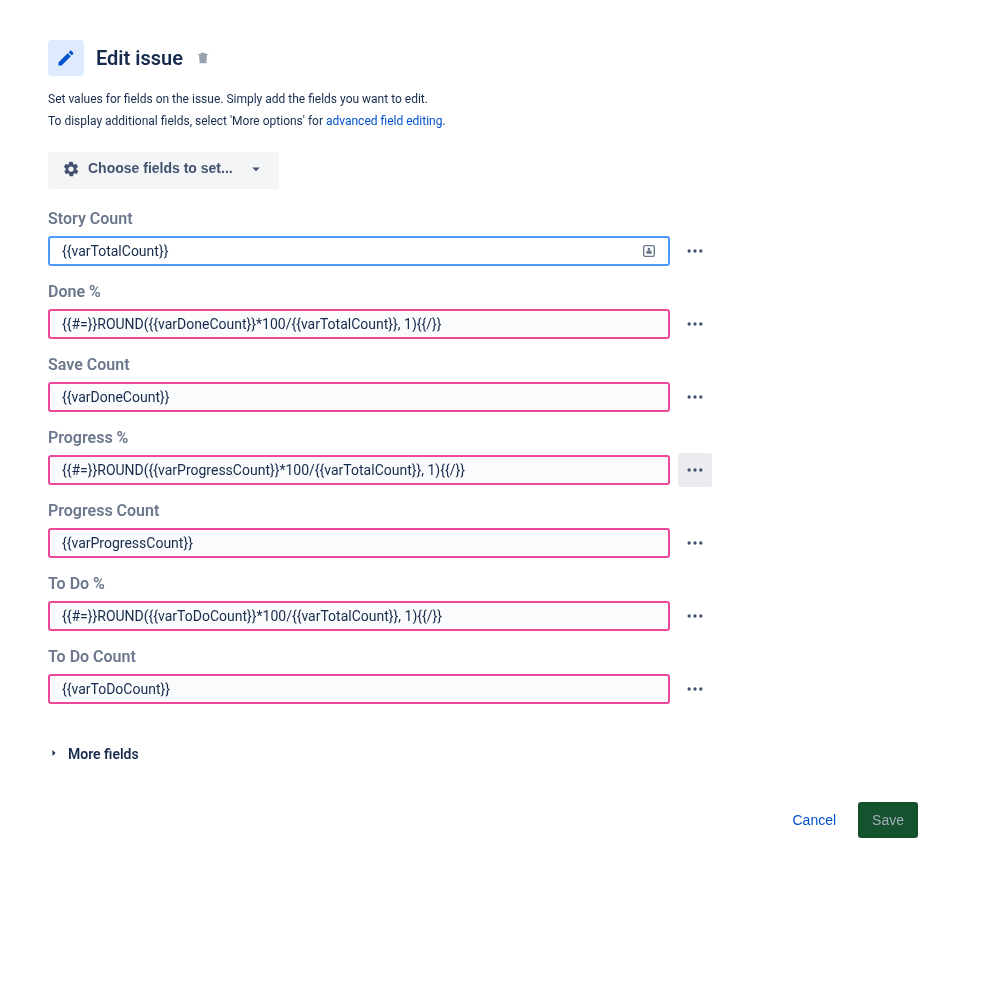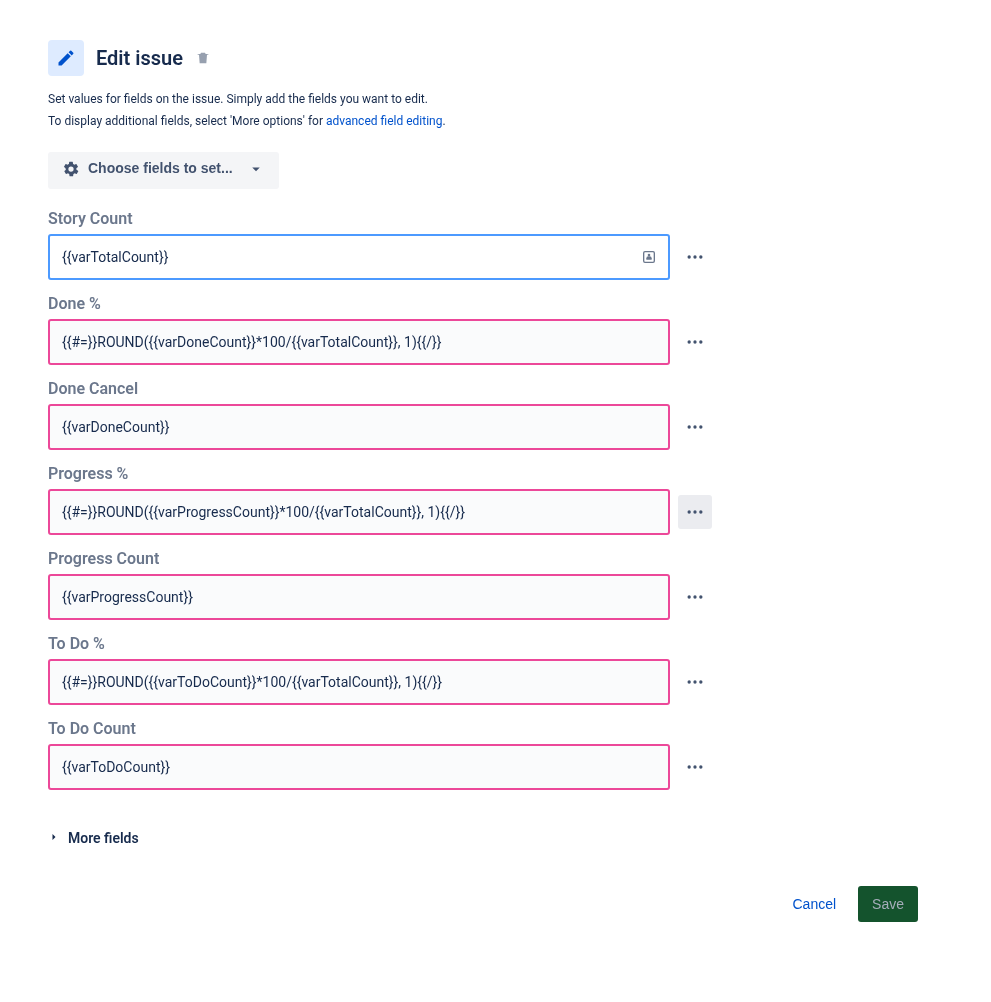--- a/index.html
+++ b/index.html
@@ -70,21 +70,21 @@
     color: #6B778C;
     margin-bottom: 6px;
   }
   .field-row {
     display: flex;
     align-items: center;
     gap: 8px;
   }
   .field-input {
     flex: 0 0 622px;
-    height: 46px;
+    height: 30px;
     padding: 0 12px;
     border: 2px solid #ec4899;
     border-radius: 3px;
     background: #FAFBFC;
     font-size: 14px;
     color: #172B4D;
     font-family: inherit;
   }
   .field-input.focused {
     border-color: #4C9AFF;
@@ -219,21 +219,21 @@
         <button class="dots-btn">
           <svg width="20" height="20" viewBox="0 0 24 24" fill="#42526E">
             <circle cx="5" cy="12" r="2"></circle>
             <circle cx="12" cy="12" r="2"></circle>
             <circle cx="19" cy="12" r="2"></circle>
           </svg>
         </button>
       </div>
     </div>
     <div class="field-group">
-      <div class="field-label">Done Cancel</div>
+      <div class="field-label">Save Count</div>
       <div class="field-row">
         <div class="input-wrap"><input class="field-input" value="{{varDoneCount}}" style=""></div>
         <button class="dots-btn">
           <svg width="20" height="20" viewBox="0 0 24 24" fill="#42526E">
             <circle cx="5" cy="12" r="2"></circle>
             <circle cx="12" cy="12" r="2"></circle>
             <circle cx="19" cy="12" r="2"></circle>
           </svg>
         </button>
       </div>

